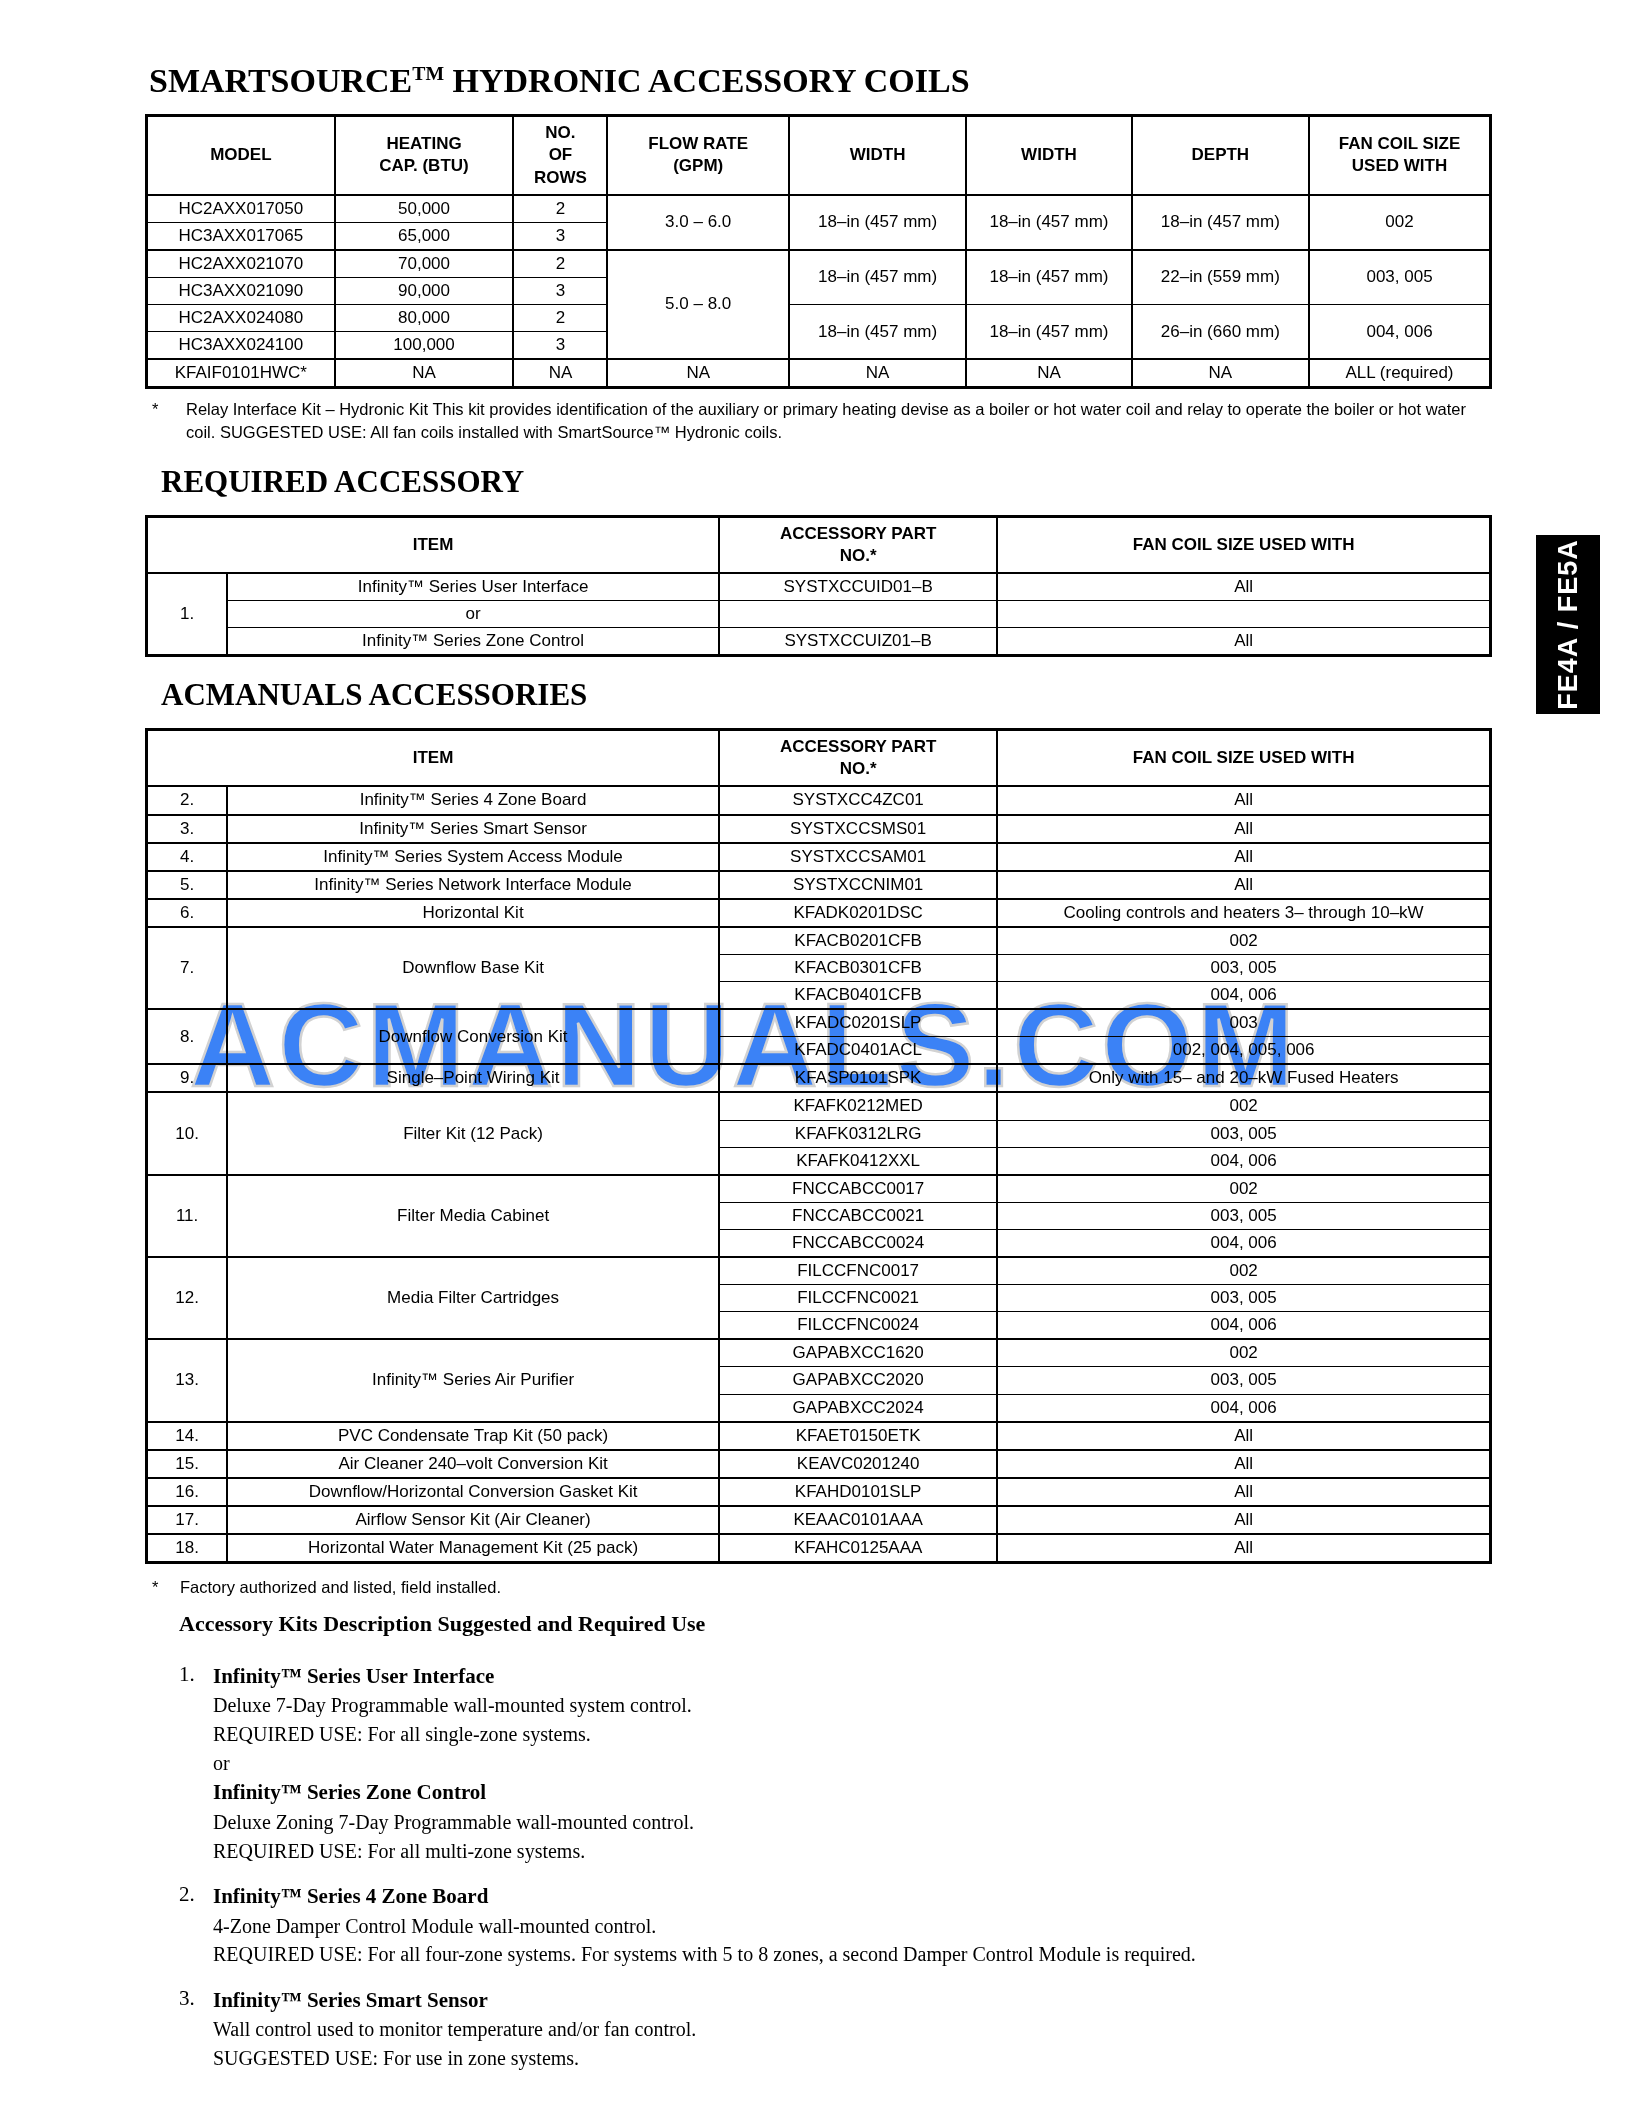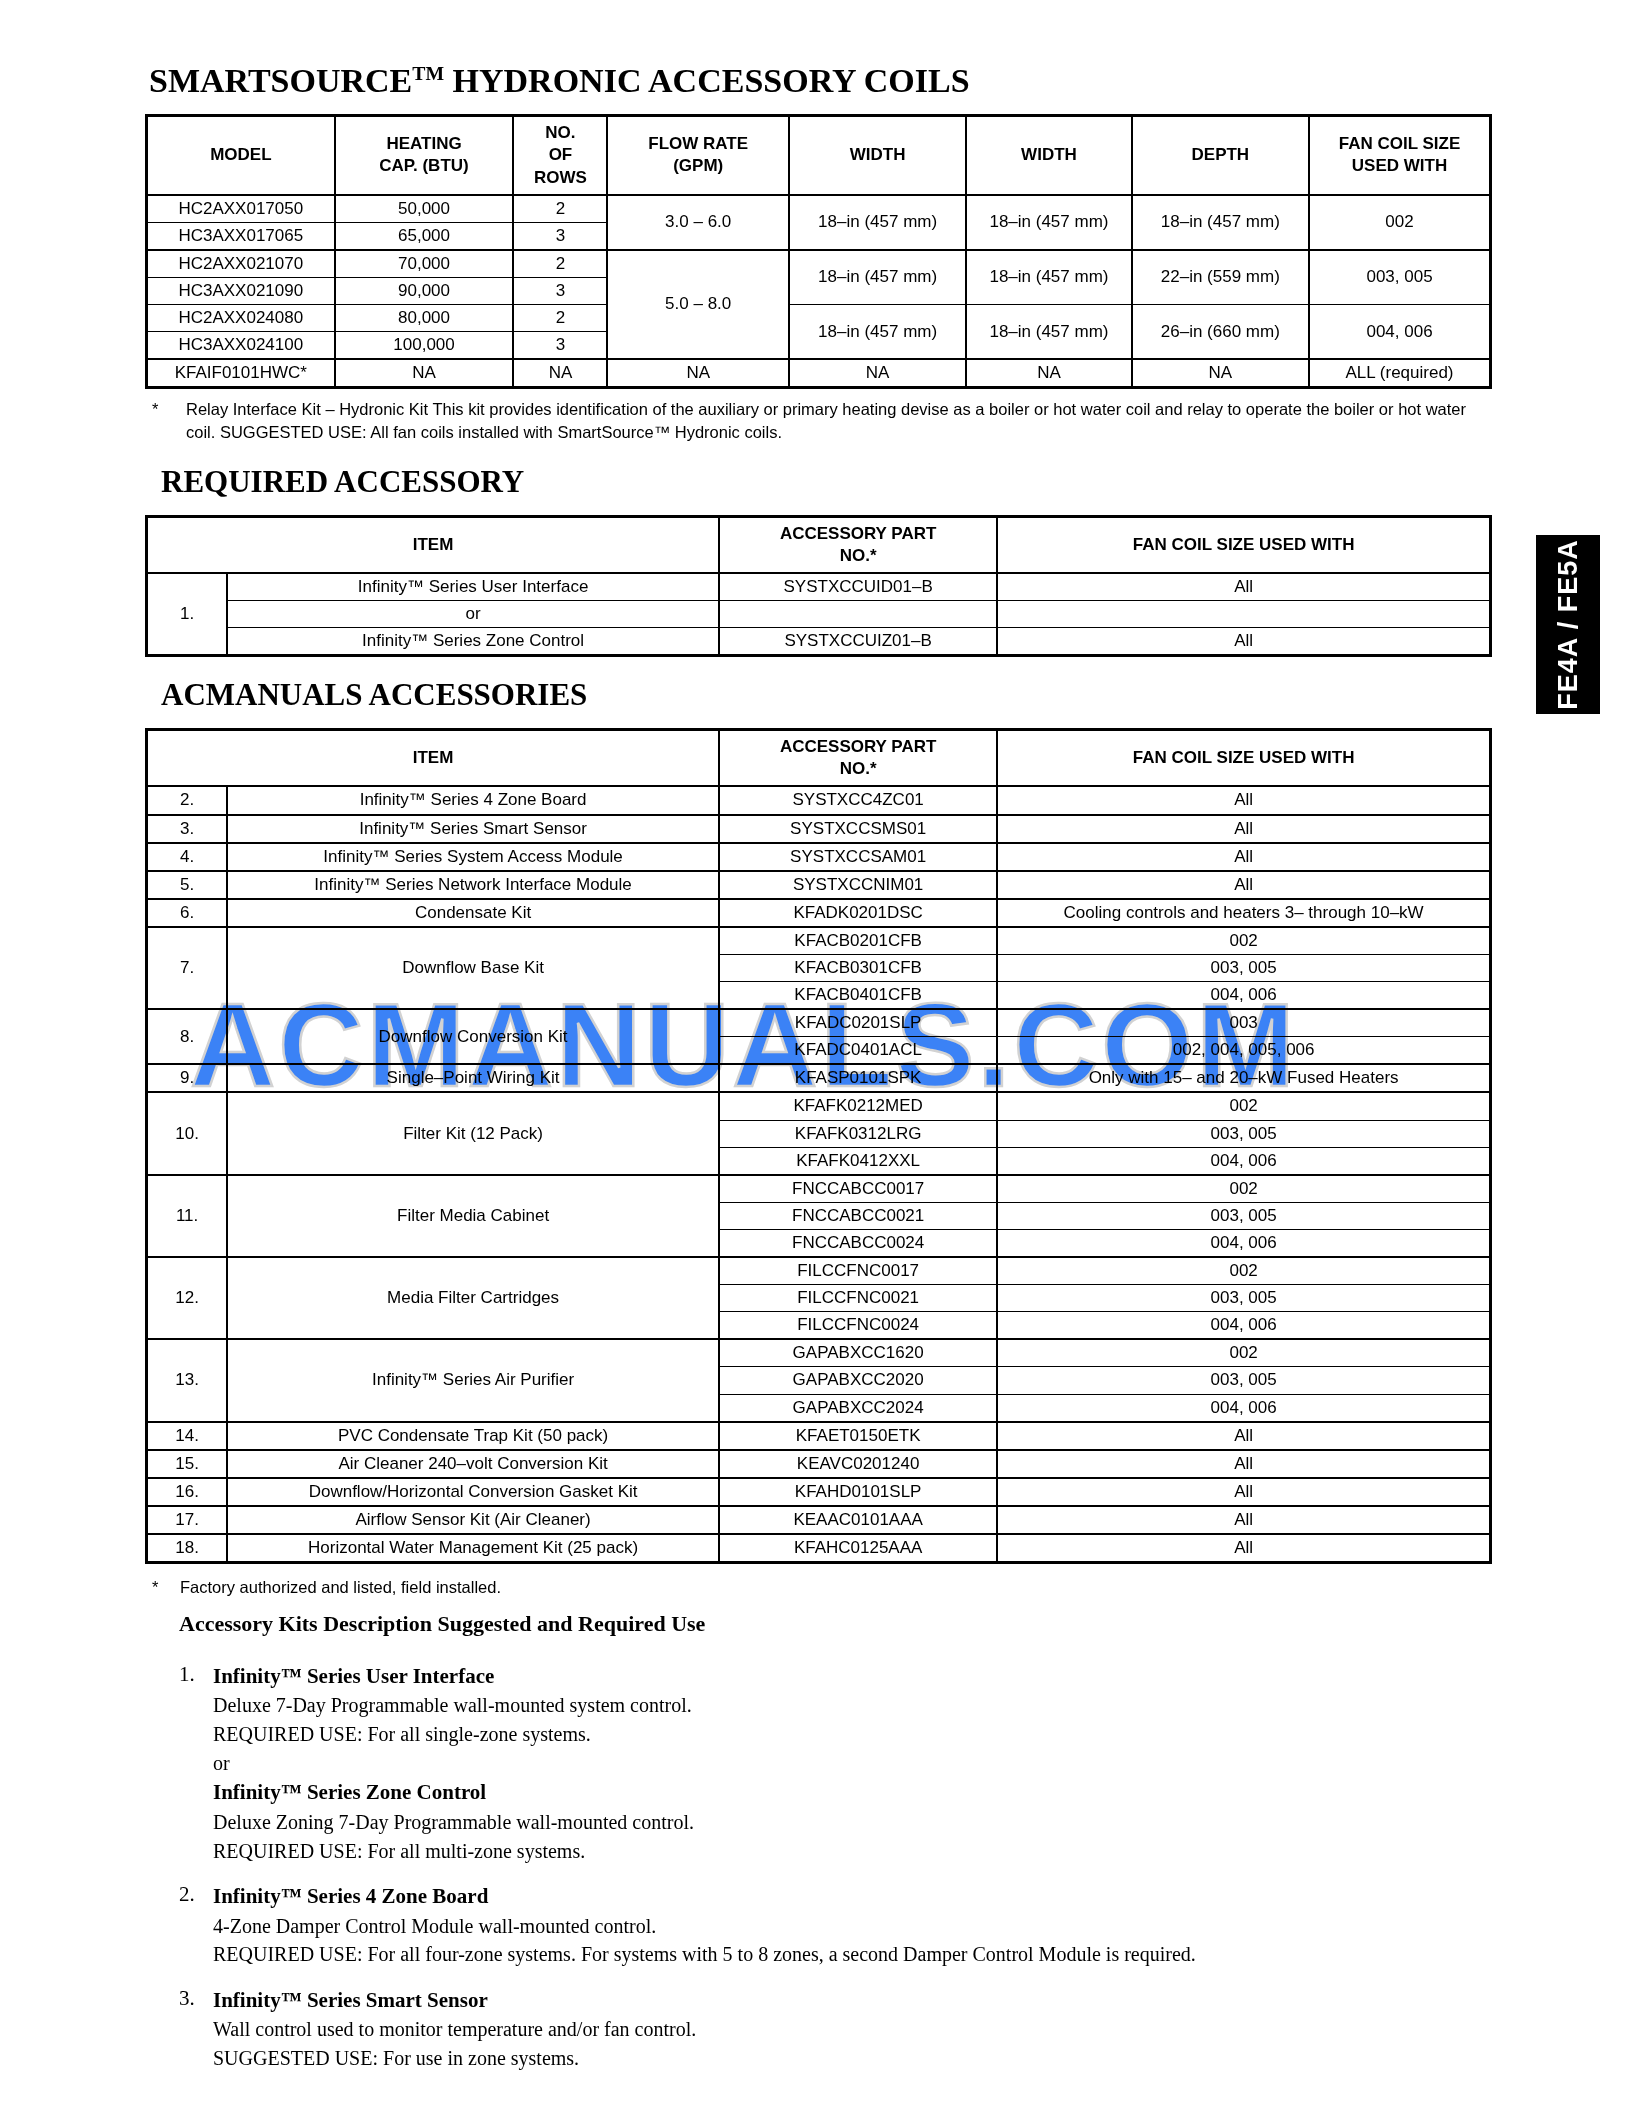--- a/index.html
+++ b/index.html
@@ -240,21 +240,21 @@
           <td>All</td>
         </tr>
         <tr class="gs">
           <td>5.</td>
           <td>Infinity™ Series Network Interface Module</td>
           <td>SYSTXCCNIM01</td>
           <td>All</td>
         </tr>
         <tr class="gs">
           <td>6.</td>
-          <td>Condensate Kit</td>
+          <td>Horizontal Kit</td>
           <td>KFADK0201DSC</td>
           <td>Cooling controls and heaters 3– through 10–kW</td>
         </tr>
         <tr class="gs">
           <td rowspan="3">7.</td>
           <td rowspan="3">Downflow Base Kit</td>
           <td>KFACB0201CFB</td>
           <td>002</td>
         </tr>
         <tr>

